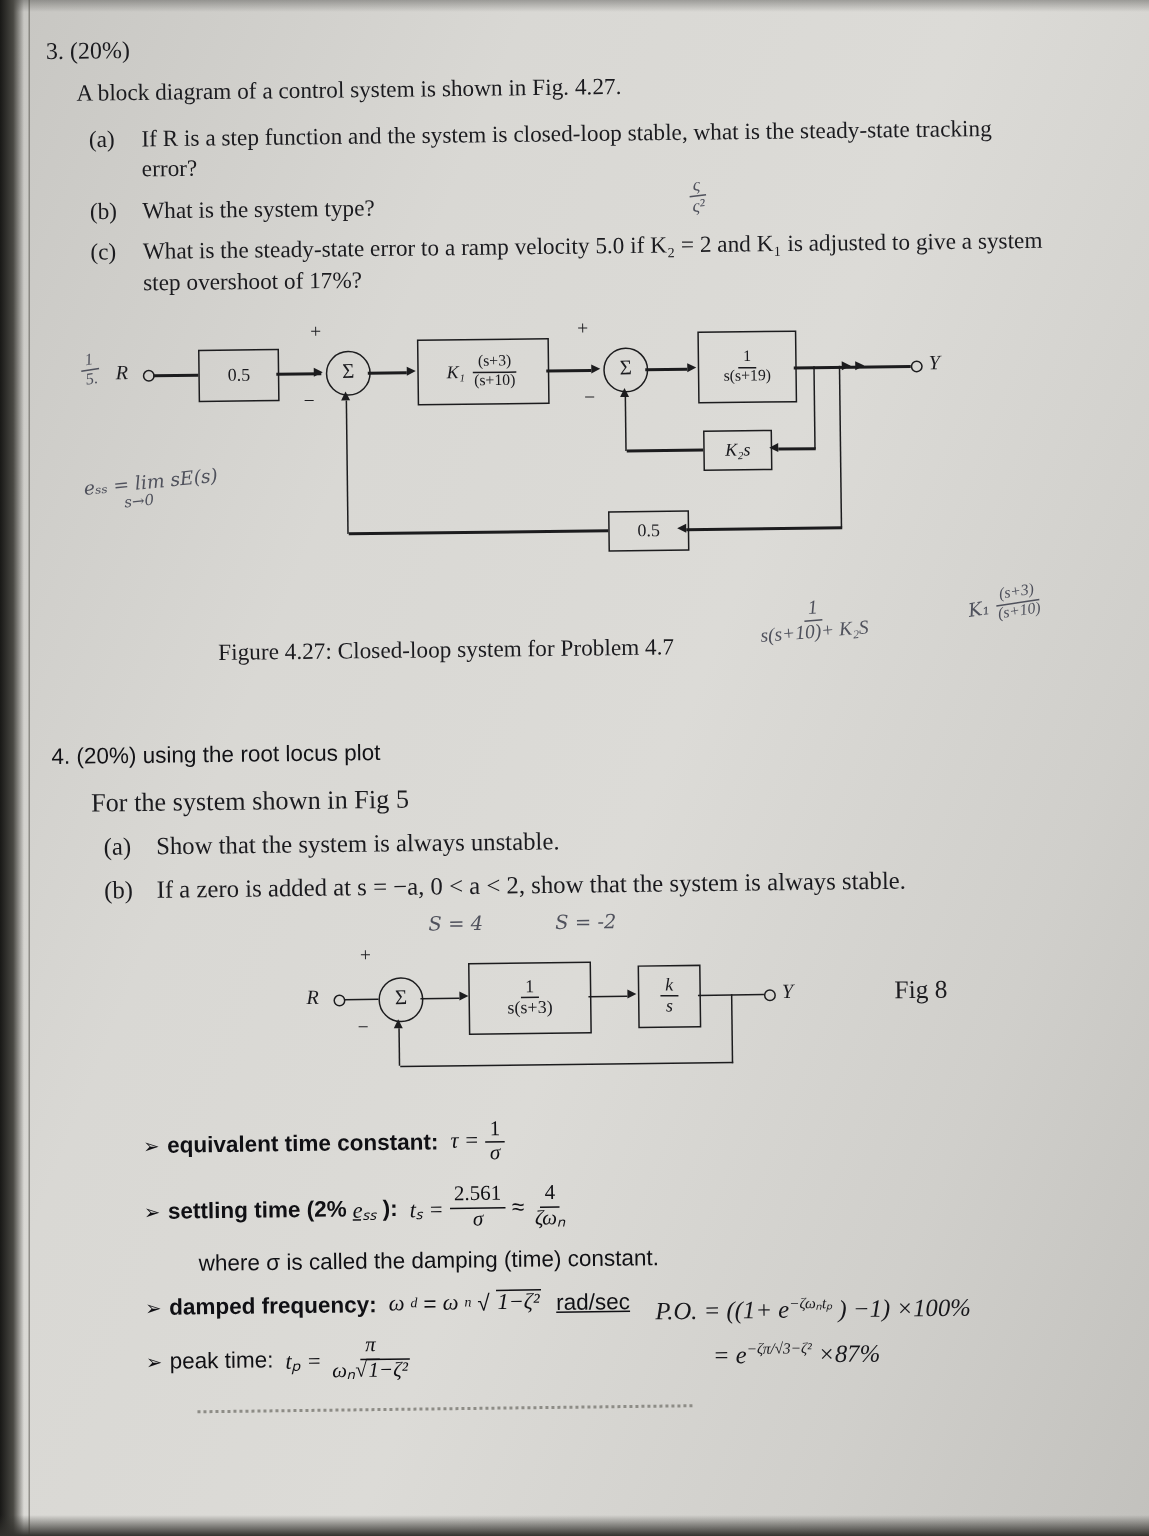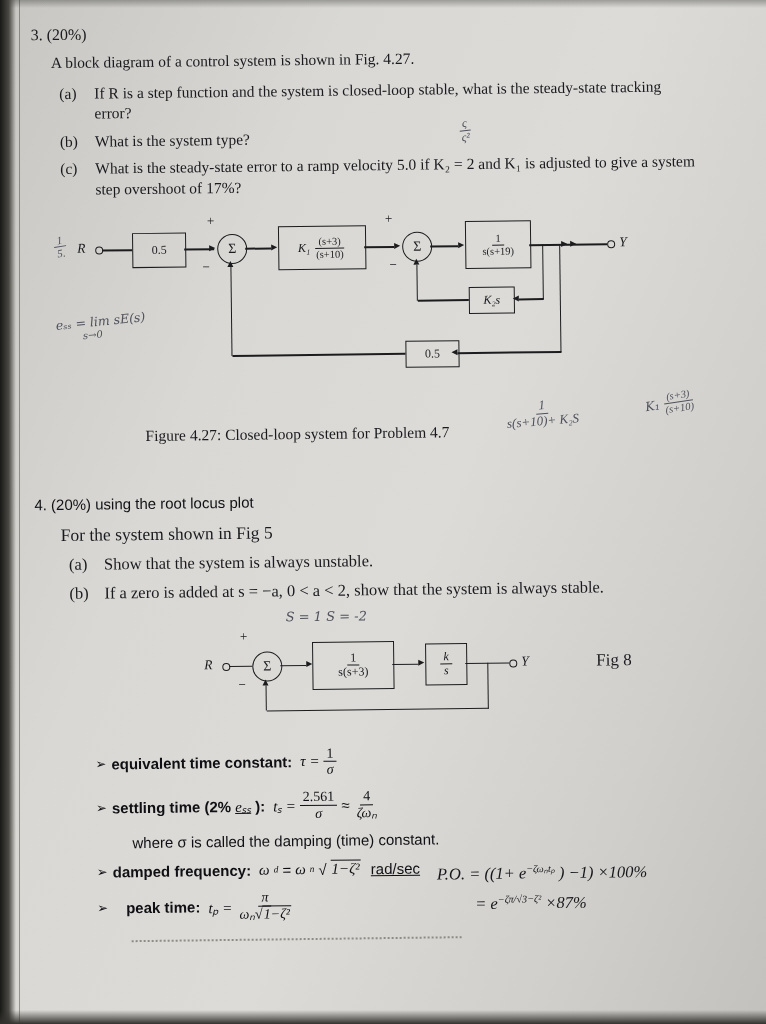--- a/index.html
+++ b/index.html
@@ -209,22 +209,22 @@
           <span class="qlabel">(a)</span>
           <span class="qtext">Show that the system is always unstable.</span>
         </div>
         <div class="qitem">
           <span class="qlabel">(b)</span>
           <span class="qtext">If a zero is added at s = −a, 0 &lt; a &lt; 2, show that the system is always stable.</span>
         </div>
       </div>
 
       <div class="hw" style="margin:2px 0 0 250px;font-size:13px;">
-        <span>S = 1</span>
-        <span style="">S = -2</span>
+        <span>S = 4</span>
+        <span style="margin-left:44px;">S = -2</span>
       </div>
 
       <div class="diagram" style="height:102px;margin:6px 0 0 168px;">
         <span class="dlabel" style="left:0px;top:26px;">R</span>
         <span class="term" style="left:18px;top:32px;"></span>
         <span class="wire" style="left:25px;top:35px;width:23px;height:1.4px;"></span>
         <span class="sgn" style="left:36px;top:-2px;">+</span>
         <div class="dcirc" style="left:48px;top:21px;width:28px;height:28px;">
           <span>Σ</span>
         </div>
@@ -304,21 +304,21 @@
         <span> = </span>
         <span class="mi">ω</span>
           <span class="sb mi">n</span>
         <span>√</span>
           <span class="sqrtbar mi">1−ζ²</span>
         <span class="ul" style="margin-left:6px;">rad/sec</span>
       </div>
 
       <div class="nline">
         <span class="bullet">➢</span>
-        <span style="font-weight:700;margin-left:13px;">peak time:</span>
+        <span style="font-weight:400;">peak time:</span>
         <span class="mi" style="margin-left:4px;">tₚ =</span>
         <span class="frac" style="font-size:14px;">
           <span class="ft mi">π</span>
           <span class="fb"><span class="mi">ωₙ</span><span>√</span><span class="sqrtbar mi">1−ζ²</span></span>
         </span>
       </div>
 
       <div class="poblock">
         <div>
           <span>P.O. = ((1+ e</span><span class="sup">−ζωₙtₚ</span><span> ) −1) ×100%</span>

